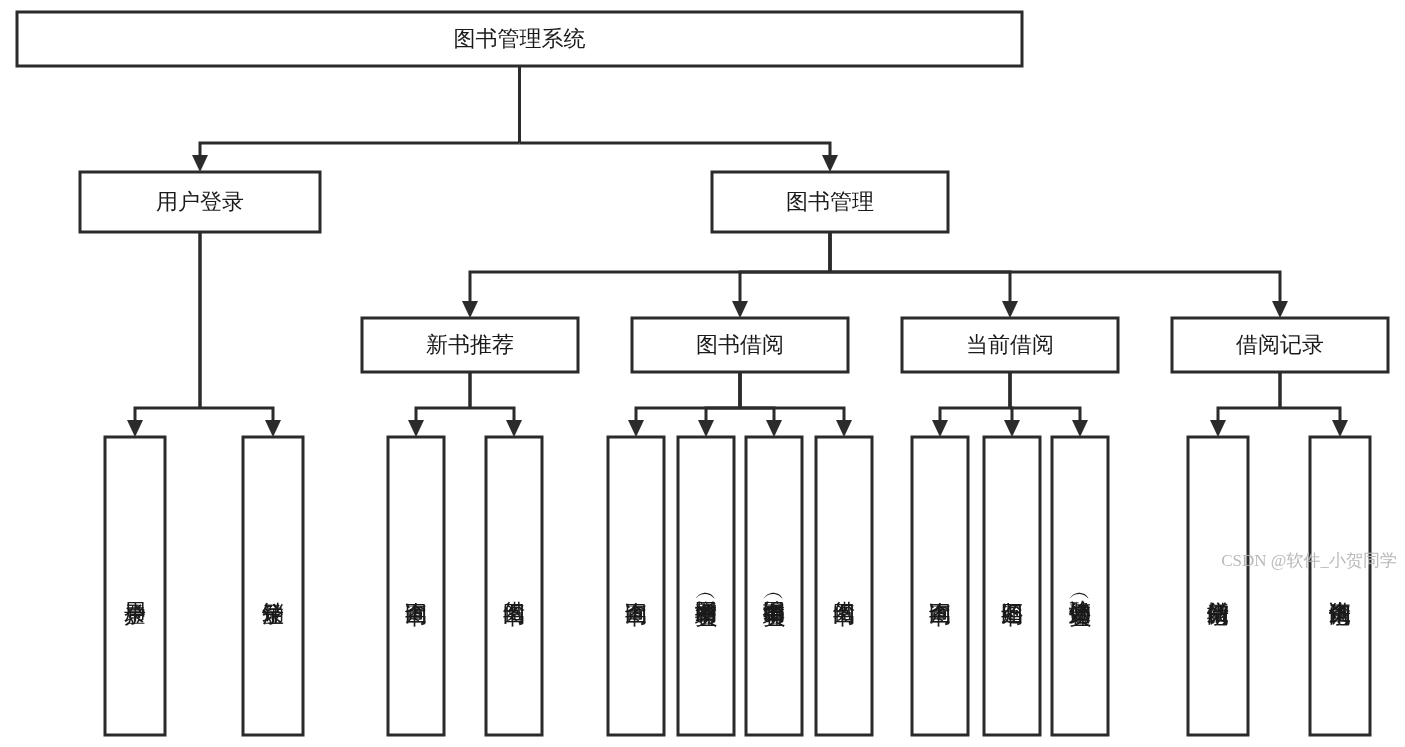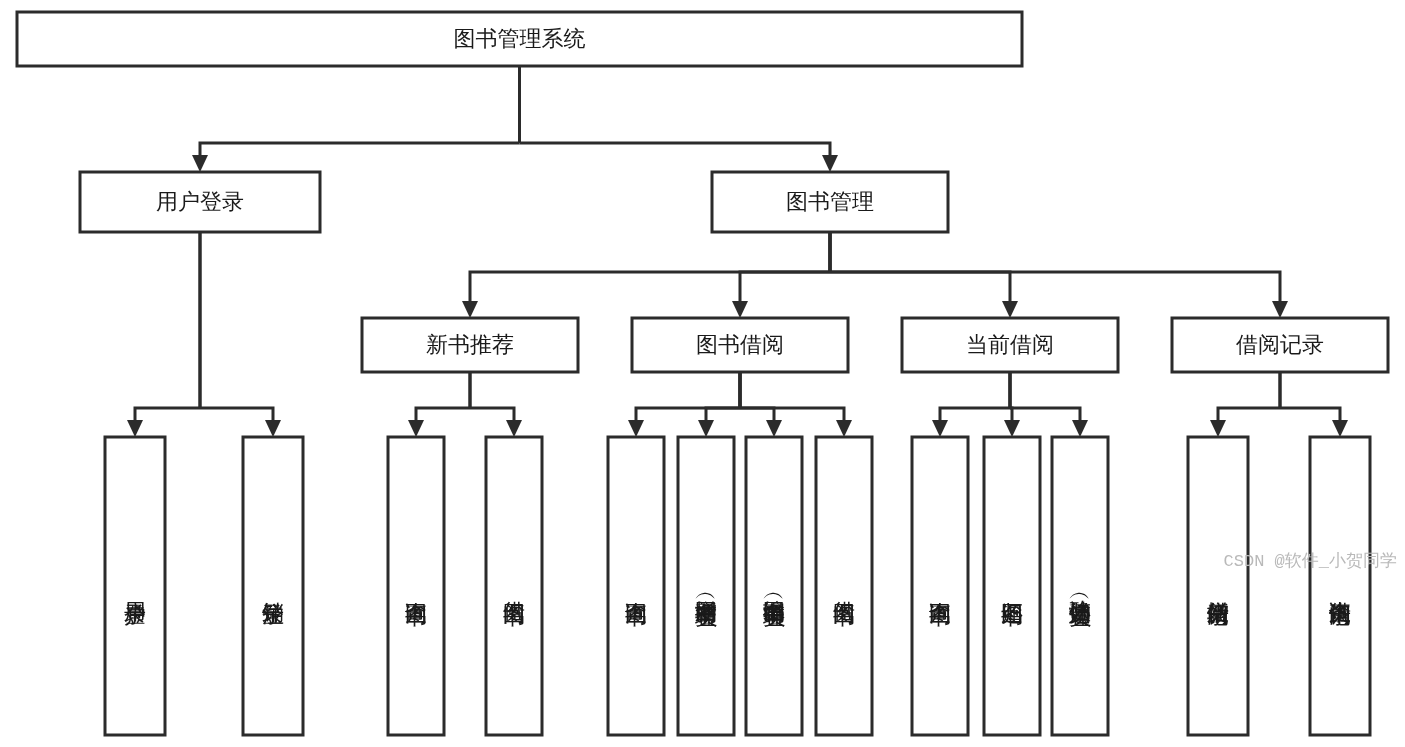--- a/index.html
+++ b/index.html
@@ -64,21 +64,21 @@
     display: flex;
     align-items: center;
     justify-content: center;
     white-space: nowrap;
     pointer-events: none;
   }
   .watermark {
     position: absolute;
     right: 8px;
     bottom: 6px;
-    font-family: Liberation Mono, monospace;
+    font-family: Liberation Serif, serif;
     font-size: 17px;
     color: #b9b9b9;
     white-space: nowrap;
     pointer-events: none;
   }
 </style>
 </head>
 <body>
 
 <div id="diagram-root">

